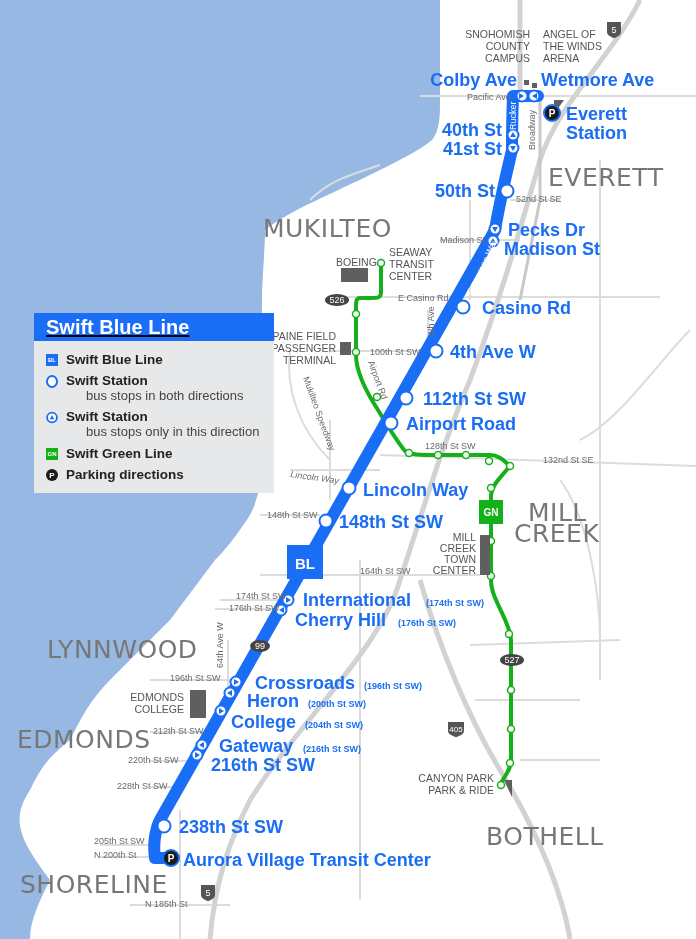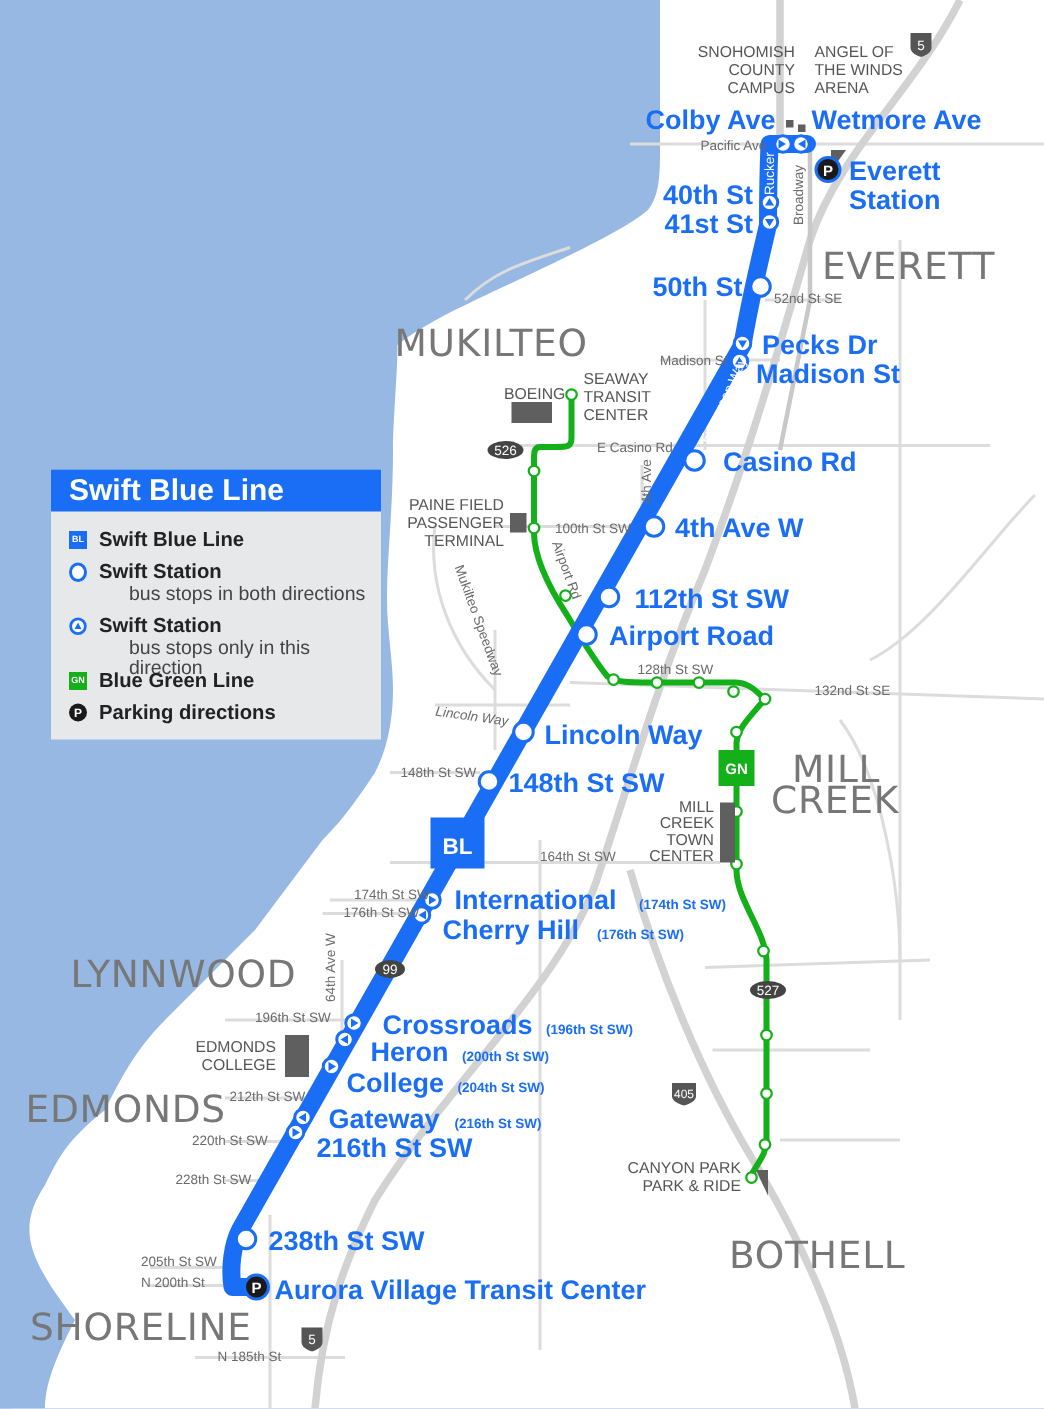--- a/index.html
+++ b/index.html
@@ -3,21 +3,21 @@
 <meta charset="utf-8">
 <style>
   html, body { margin:0; padding:0; }
   body { width:696px; height:939px; overflow:hidden; background:#ffffff; font-family:"Liberation Sans", sans-serif; }
   #map { position:absolute; left:0; top:0; width:696px; height:939px; }
   .stn { font-family:"Liberation Sans", sans-serif; font-weight:bold; fill:#1a6ef5; }
   .stn-sub { font-family:"Liberation Sans", sans-serif; font-weight:bold; fill:#1a6ef5; font-size:9px; }
   .road-lbl { font-family:"Liberation Sans", sans-serif; fill:#6a6a6a; font-size:9px; }
   .city { font-family:"DejaVu Sans", sans-serif; fill:#777; font-size:25px; font-weight:normal; letter-spacing:0.5px; }
   .poi { font-family:"Liberation Sans", sans-serif; fill:#555; font-size:10.5px; }
-  .legend { position:absolute; left:34px; top:313px; width:220px; height:180px; background:#e7e8ea; }
+  .legend { position:absolute; left:34px; top:313px; width:240px; height:180px; background:#e7e8ea;text-decoration:underline; }
   .legend-head { background:#1a6ef5; color:#fff; font-weight:bold; font-size:20px; height:28px; line-height:28px; padding-left:12px; }
   .legend-row { position:absolute; left:12px; display:flex; align-items:flex-start; }
   .legend-ico { width:12px; height:12px; margin-right:8px; margin-top:2px; flex:none; display:flex; align-items:center; justify-content:center; }
   .legend-lbl { font-weight:bold; font-size:13.5px; color:#222; line-height:16px; }
   .legend-sub { font-size:13px; color:#444; line-height:13px;padding-left:20px; }
 </style>
 </head>
 <body>
 
 <svg id="map" viewBox="0 0 696 939" xmlns="http://www.w3.org/2000/svg">
@@ -335,20 +335,20 @@
         </svg>
     </span>
     <div>
       <div class="legend-lbl">Swift Station</div>
       <div class="legend-sub">bus stops only in this direction</div>
     </div>
   </div>
 
   <div class="legend-row" style="top:133px">
     <span class="legend-ico" style="background:#14b01a;color:#fff;font-size:6px;font-weight:bold;">GN</span>
-    <span class="legend-lbl">Blue Green Line</span>
+    <span class="legend-lbl">Swift Green Line</span>
   </div>
 
   <div class="legend-row" style="top:154px">
     <span class="legend-ico" style="background:#1a1a1a;border-radius:50%;color:#fff;font-size:8px;font-weight:bold;">P</span>
     <span class="legend-lbl">Parking directions</span>
   </div>
 </div>
 
 </body></html>

